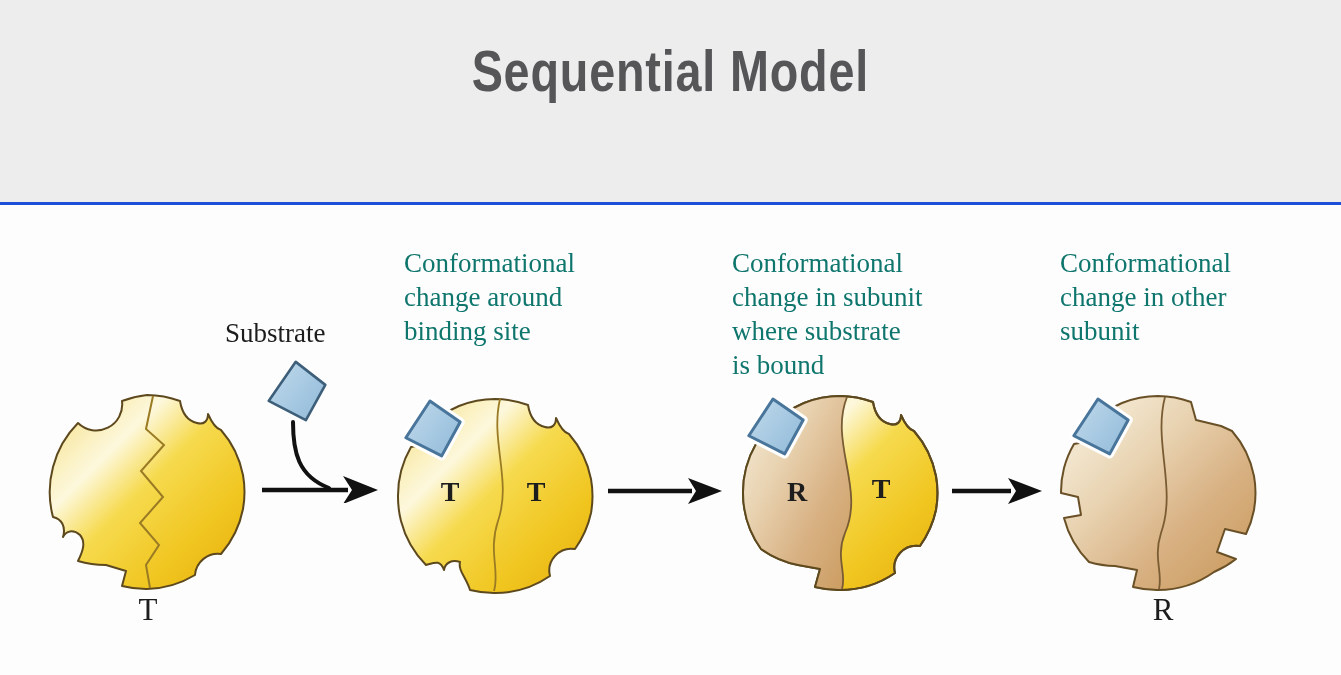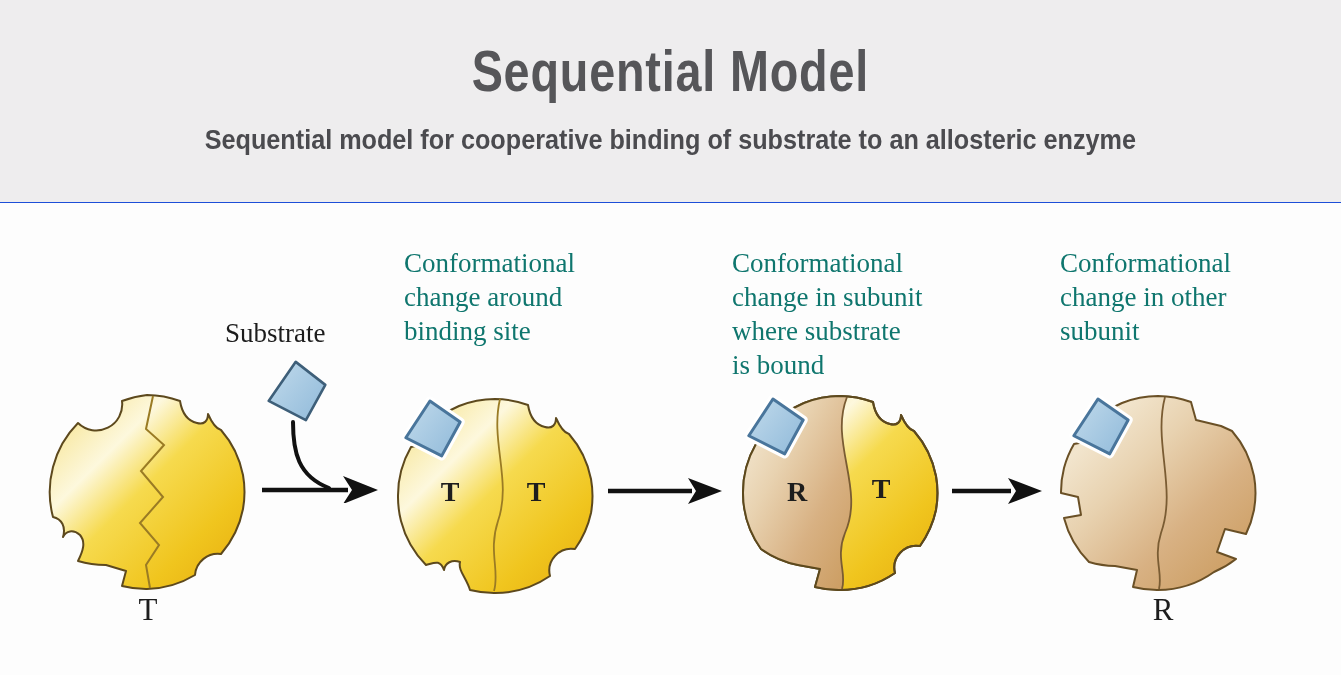--- a/index.html
+++ b/index.html
@@ -1,19 +1,19 @@
 <!DOCTYPE html>
 <html><head>
 <meta charset="utf-8">
 <style>
   html,body{margin:0;padding:0;background:#fff;}
   .page{position:relative;width:1341px;height:675px;background:#fdfdfd;overflow:hidden;
         font-family:"Liberation Serif",serif;}
   .header{position:absolute;top:0;left:0;width:100%;height:202px;background:#eeedee;
-          border-bottom:1px solid #1d4ed8;}
+          border-bottom:3px solid #1d4ed8;}
   .title-row{position:absolute;top:38px;left:0;width:100%;text-align:center;}
   .title{display:inline-block;font-family:"Liberation Sans",sans-serif;font-weight:bold;
          font-size:57px;color:#565659;transform:scaleX(.82);letter-spacing:1px;white-space:nowrap;}
   .subtitle-row{position:absolute;top:124px;left:0;width:100%;text-align:center;}
   .subtitle{display:inline-block;font-family:"Liberation Sans",sans-serif;font-weight:bold;
             font-size:28px;color:#4b4b4f;transform:scaleX(.9);white-space:nowrap;}
   .caption{position:absolute;font-size:27px;line-height:34px;color:#0f766e;white-space:pre-line;}
   .state-label{position:absolute;width:110px;text-align:center;font-size:31px;color:#1d1d1d;}
   .substrate-label{position:absolute;left:225px;top:318px;width:146px;text-align:left;
                    font-size:27px;color:#1d1d1d;}
@@ -21,23 +21,20 @@
   svg text{font-family:"Liberation Serif",serif;}
 </style>
 </head>
 <body>
 
 <div class="page">
 
   <div class="header">
     <div class="title-row">
       <div class="title">Sequential Model</div>
-    </div>
-    <div class="subtitle-row">
-      <div class="subtitle">Sequential model for cooperative binding of substrate to an allosteric enzyme</div>
     </div>
   </div>
 
   <svg width="0" height="0" class="abs" aria-hidden="true">
     <defs>
       <linearGradient id="goldGrad" x1="0" y1="0" x2="1" y2="1">
         <stop offset="0%" stop-color="#eec133"></stop>
         <stop offset="16%" stop-color="#f9ecb0"></stop>
         <stop offset="30%" stop-color="#fdf8dd"></stop>
         <stop offset="48%" stop-color="#f6da4e"></stop>

